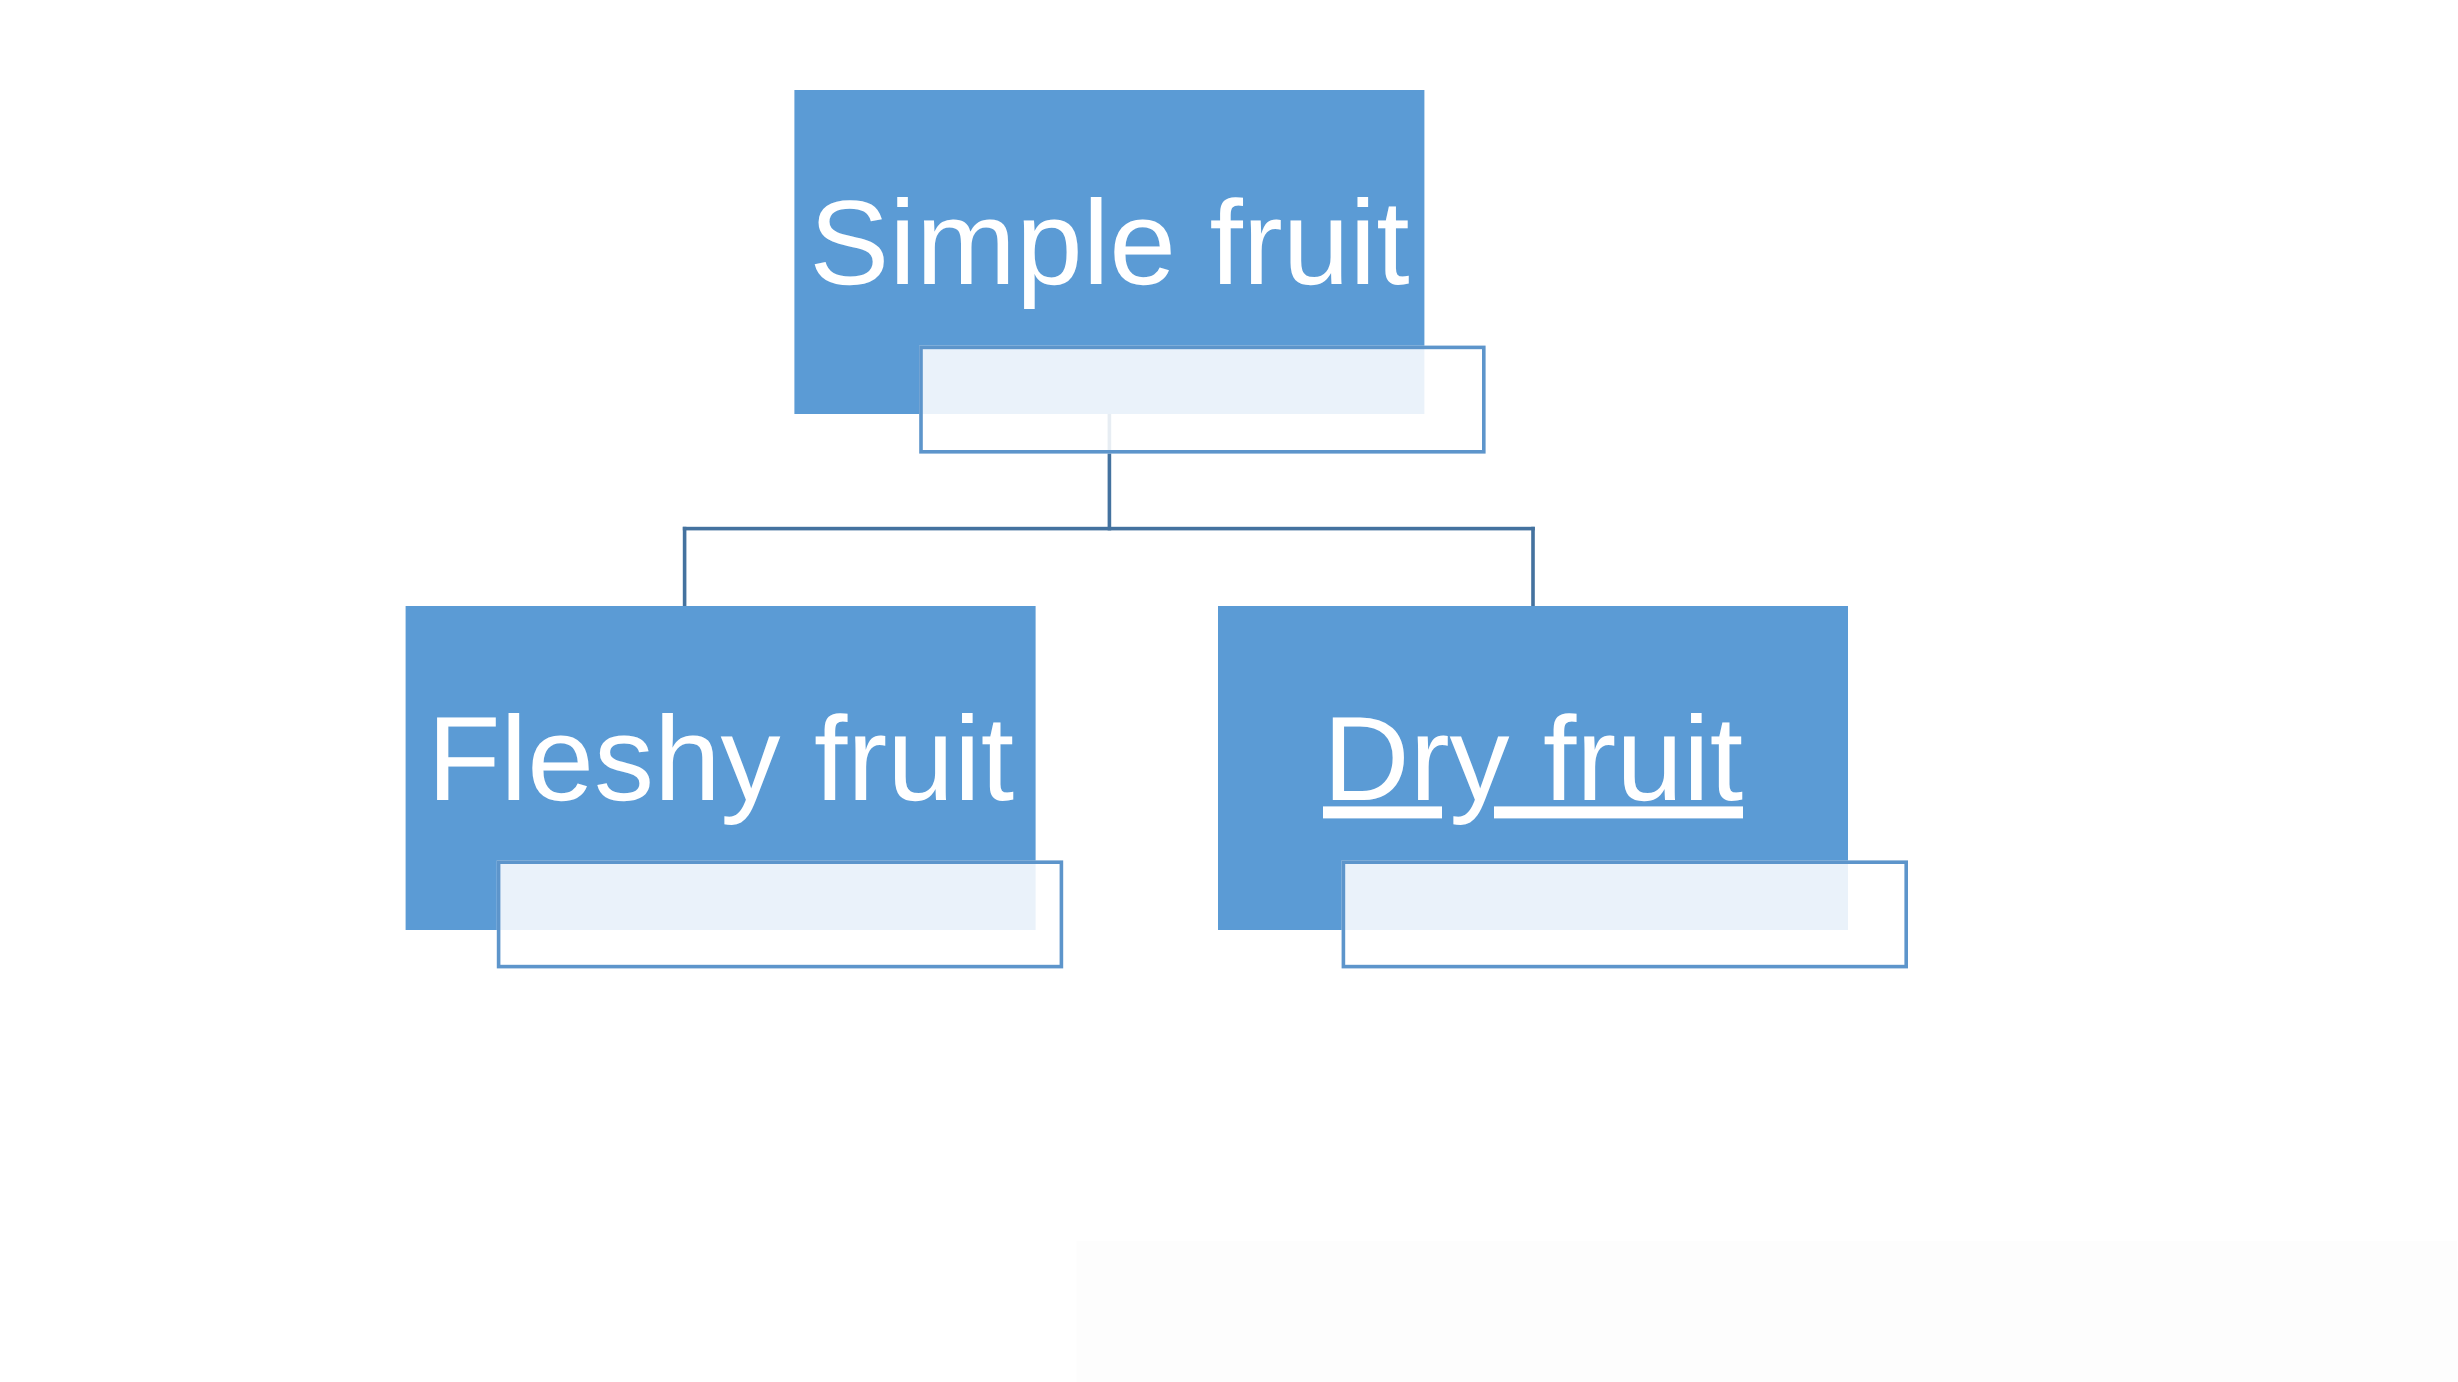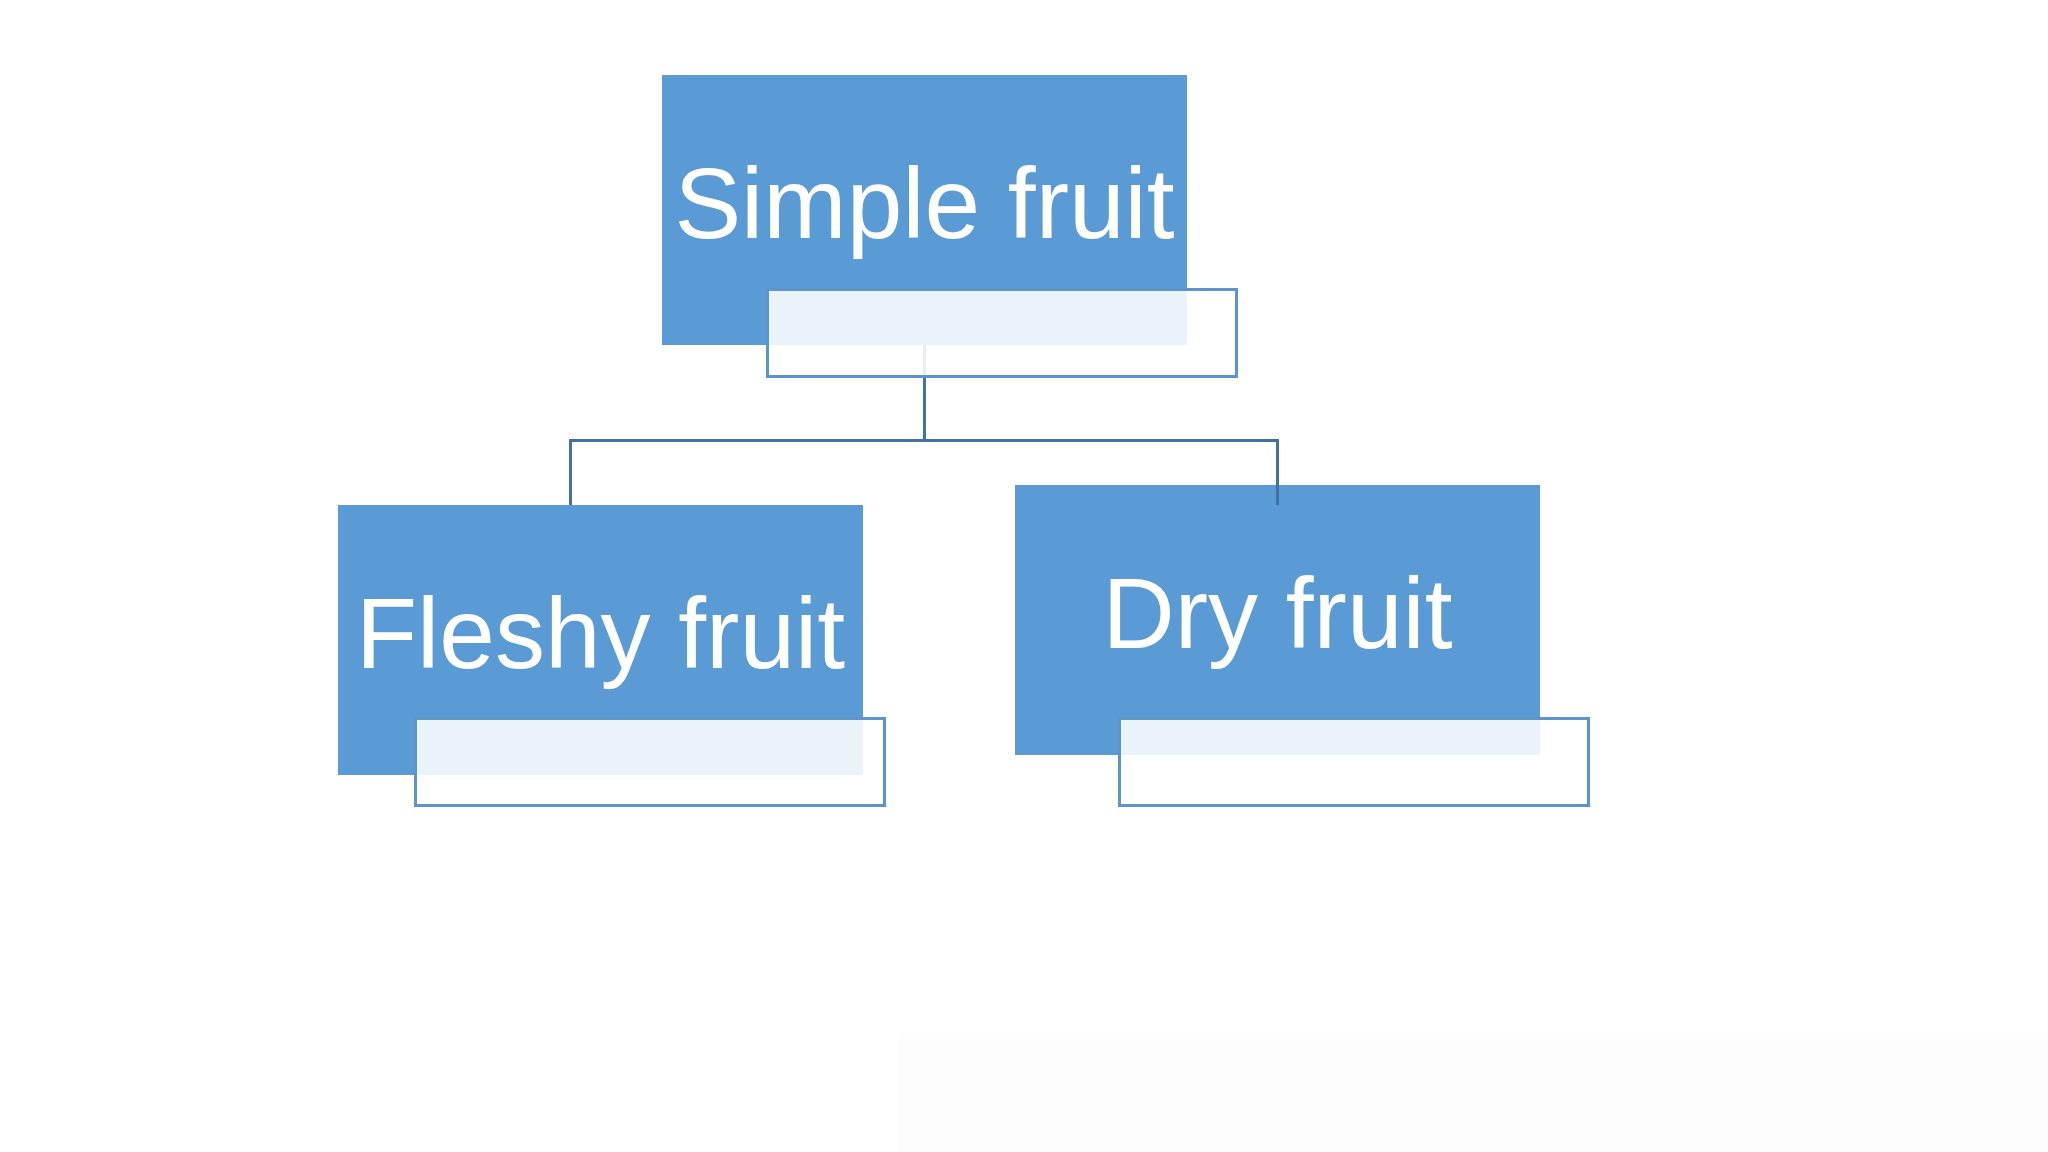--- a/index.html
+++ b/index.html
@@ -19,21 +19,21 @@
     justify-content:center;
     z-index:1;
     font-size:100px;
     line-height:1;
     padding-bottom:14px;
     box-sizing:border-box;
     white-space:nowrap;
   }
   .node-root   {left:662px;  top:75px;  width:525px; height:270px;}
   .node-left   {left:310px;  top:505px; width:525px; height:270px;margin-left:28px;}
-  .node-right  {left:1015px; top:485px; width:525px; height:270px;}
+  .node-right  {left:1015px; top:505px; width:525px; height:270px;text-decoration:underline;}
 
   .placeholder{
     position:absolute;
     background:rgba(255,255,255,0.87);
     border:3px solid #5d95cb;
     box-sizing:border-box;
     z-index:3;
   }
   .ph-root  {left:766px;  top:288px; width:472px; height:90px;}
   .ph-left  {left:414px;  top:717px; width:472px; height:90px;}

